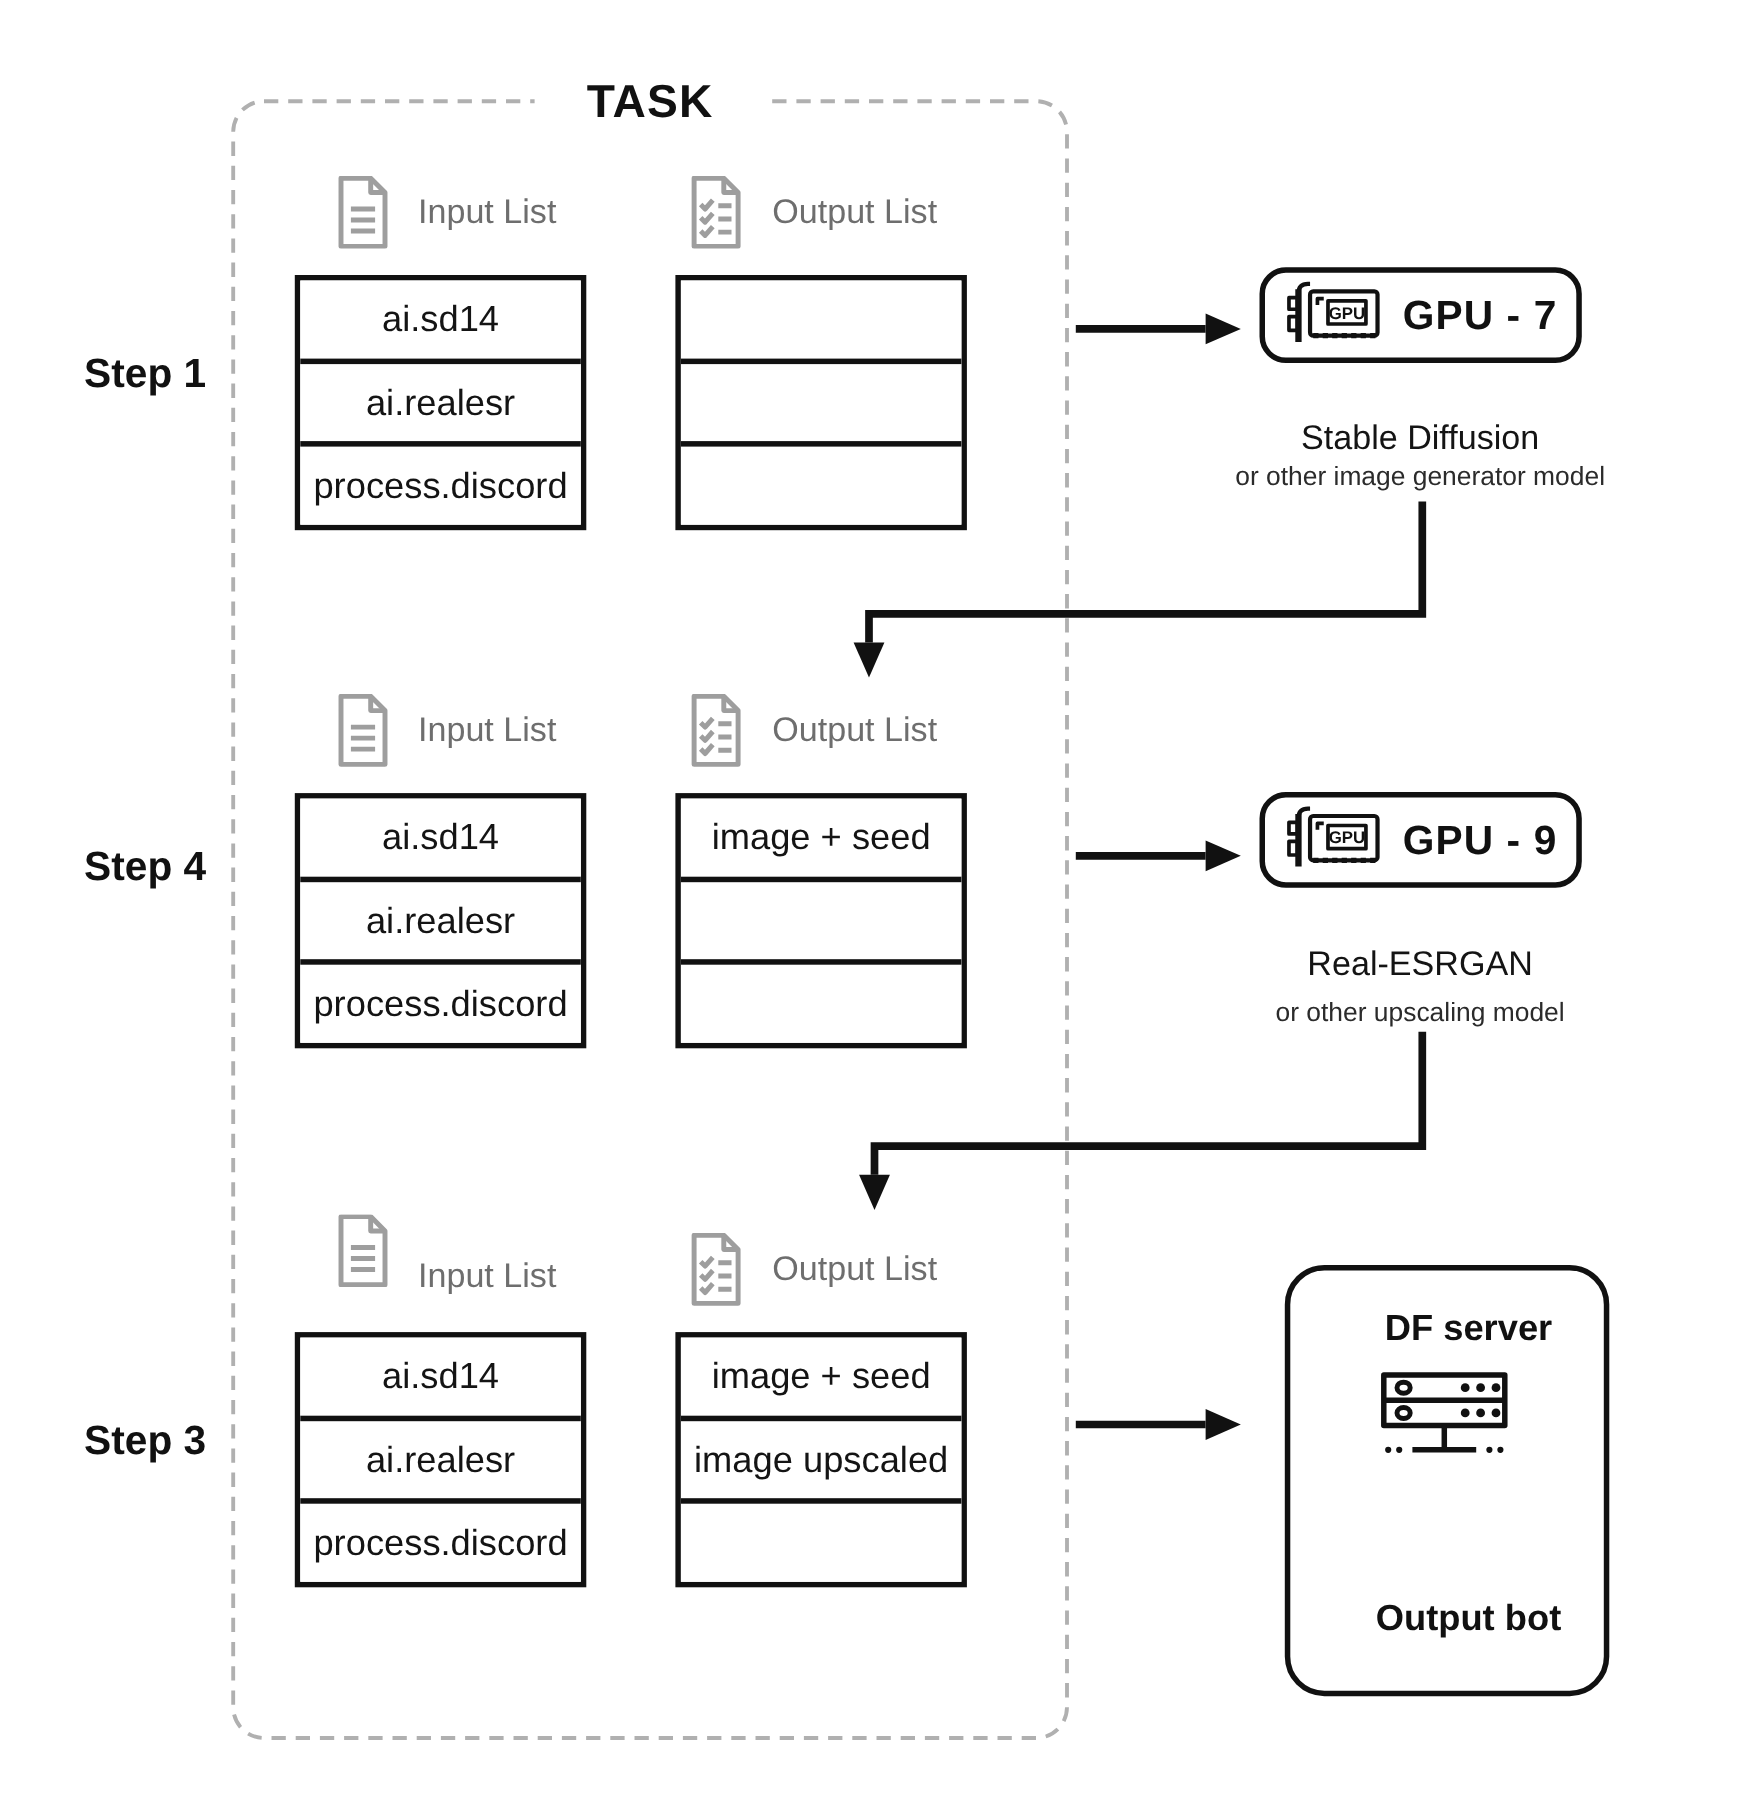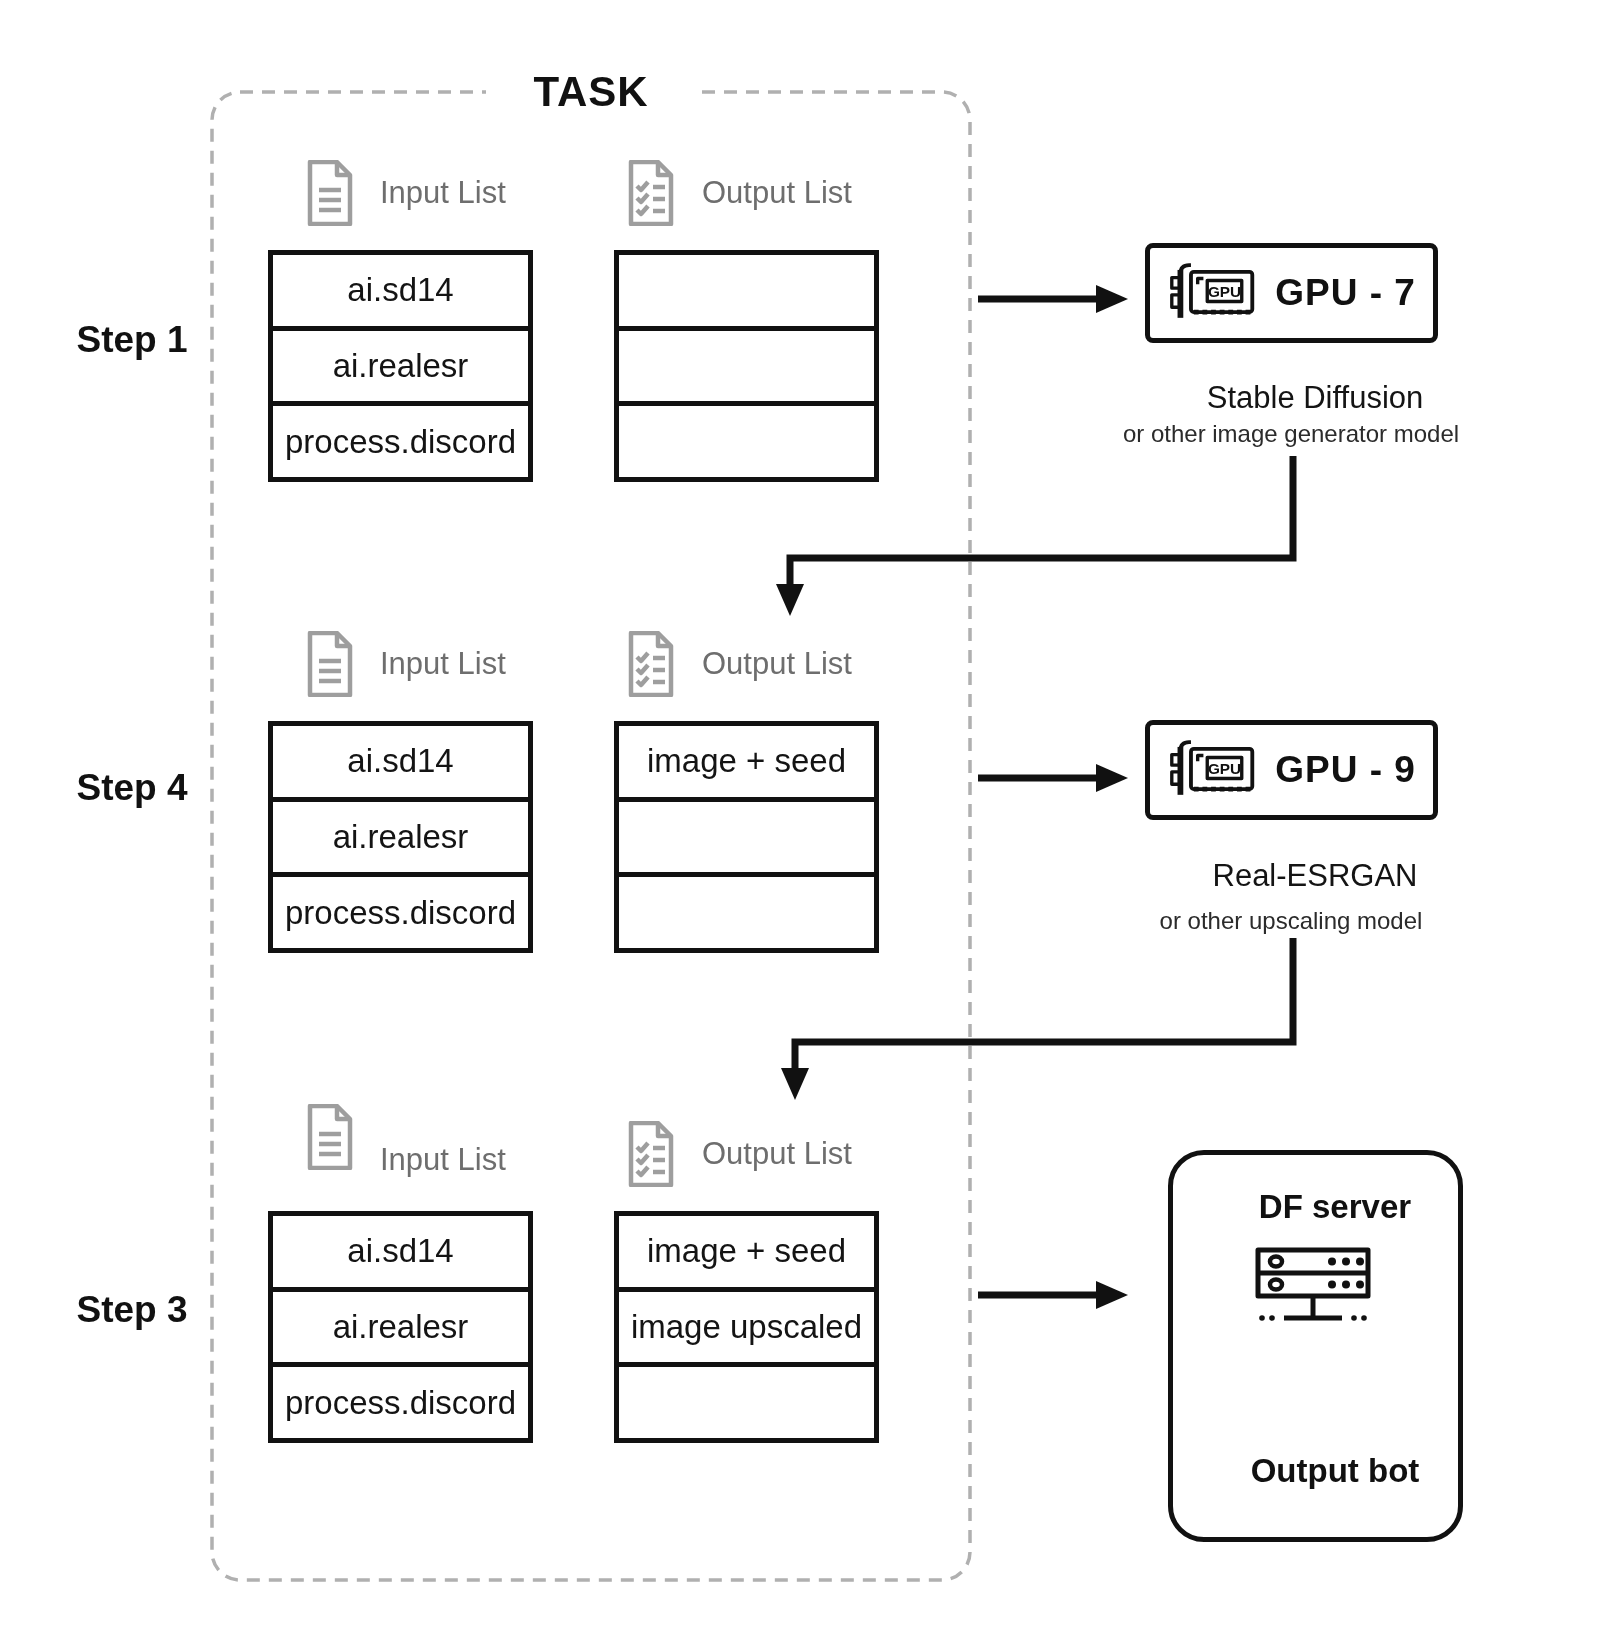--- a/index.html
+++ b/index.html
@@ -21,26 +21,26 @@
   .list-table{
     position:absolute;width:265px;height:232px;border:5px solid #111;background:#fff;
     display:flex;flex-direction:column;box-sizing:border-box;
   }
   .list-table .cell{
     flex:1;display:flex;align-items:center;justify-content:center;
     font-size:33px;color:#141414;background:#fff;
   }
   .list-table .cell + .cell{border-top:5px solid #111;}
   .gpu-node{
-    position:absolute;left:1145px;width:293px;height:100px;border:5px solid #111;
-    border-radius:8px;background:#fff;box-sizing:border-box;
+    position:absolute;left:1145px;width:293px;height:87px;border:5px solid #111;
+    border-radius:24px;background:#fff;box-sizing:border-box;
     display:flex;align-items:center;justify-content:center;gap:16px;
   }
   .gpu-name{font-size:37px;font-weight:bold;letter-spacing:1px;}
-  .cap-title{position:absolute;left:1115px;width:400px;text-align:center;font-size:31px;color:#141414;}
+  .cap-title{position:absolute;left:1091px;width:400px;text-align:center;font-size:31px;color:#141414;}
   .cap-sub{position:absolute;left:1071px;width:440px;text-align:center;font-size:24px;color:#2b2b2b;}
   .df-box{
     position:absolute;left:1168px;top:1150px;width:295px;height:392px;
     border:5px solid #111;border-radius:36px;background:#fff;box-sizing:border-box;
   }
   .df-label{position:absolute;left:1168px;width:334px;text-align:center;font-size:33px;font-weight:bold;}
 </style>
 </head>
 <body>
 

